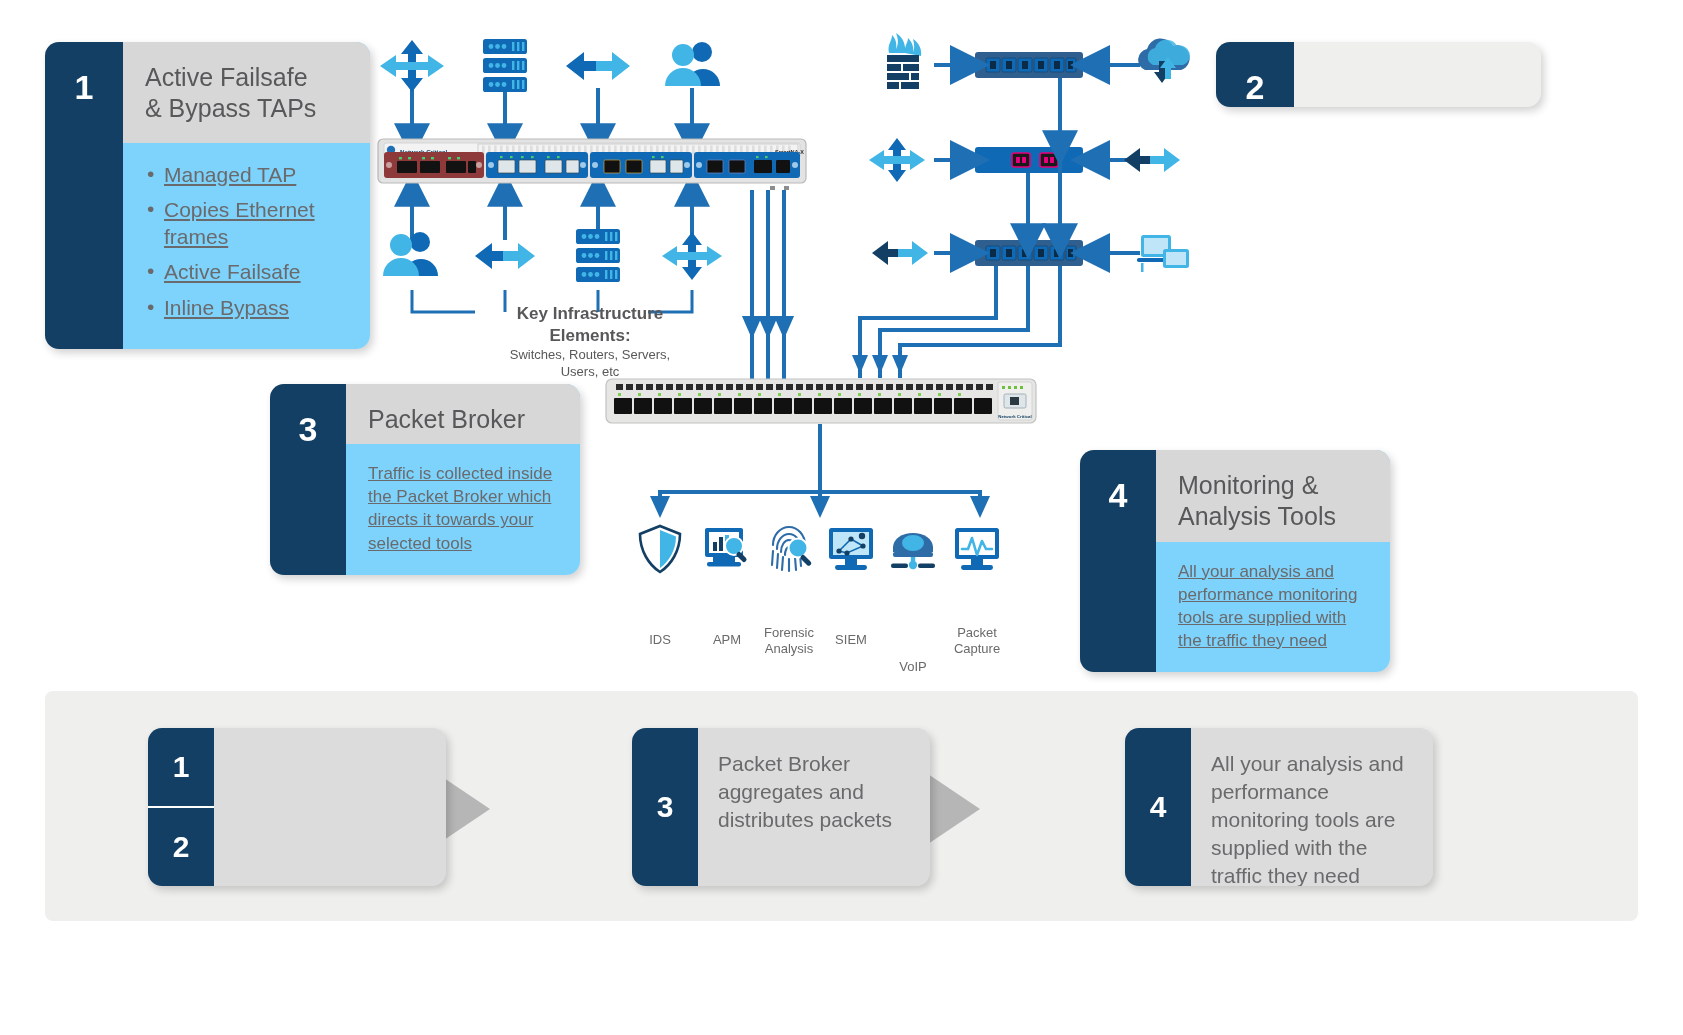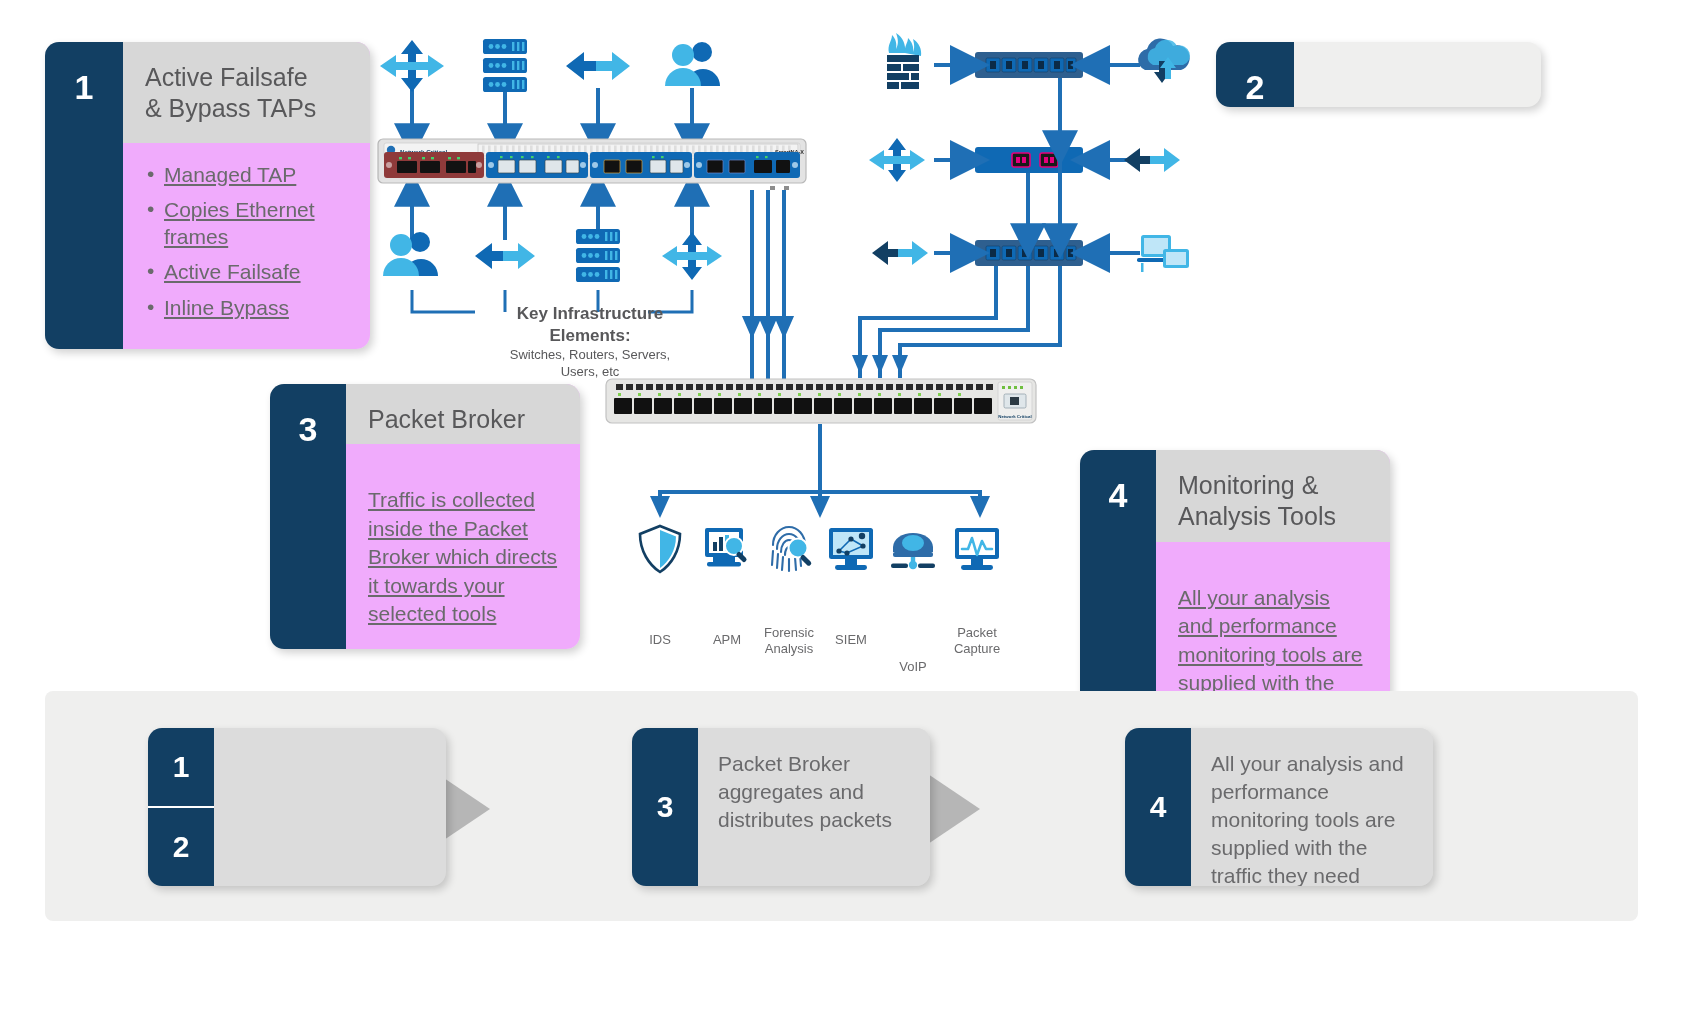--- a/index.html
+++ b/index.html
@@ -6,38 +6,38 @@
   body{width:1683px;height:1035px;position:relative;overflow:hidden;
        font-family:"Liberation Sans","DejaVu Sans",sans-serif;}
   .stage{position:absolute;left:0;top:0;width:1683px;height:1035px;}
 
   
   .card{position:absolute;display:flex;border-radius:14px;overflow:hidden;
         box-shadow:3px 4px 9px rgba(0,0,0,.18);background:#efefee;}
   .card .num{background:#123f63;color:#fff;display:flex;align-items:flex-start;
              justify-content:center;font-size:34px;font-weight:bold;padding-top:26px;
              flex:0 0 auto;}
-  .card .body{flex:1 1 auto;display:flex;flex-direction:column;background:#f0abfc;}
+  .card .body{flex:1 1 auto;display:flex;flex-direction:column;background:#7dd3fc;}
   .card .head{background:#d7d7d7;color:#58585a;font-size:25px;line-height:1.25;
               padding:20px 22px 18px 22px;font-weight:400;}
   .card .txt{color:#6a6a6c;font-size:21px;line-height:1.30;padding:18px 22px 20px 22px;text-decoration:underline;}
   .card ul{margin:0;padding:0;list-style:none;}
   .card li{position:relative;padding-left:19px;margin-bottom:8px;}
   .card li:before{content:"\2022";position:absolute;left:2px;top:-1px;color:#6a6a6c;}
 
   #card1{left:45px;top:42px;width:325px;}
   #card1 .num{width:78px;}
   #card2{left:1216px;top:42px;width:325px;}
   #card2 .num{width:78px;}
   #card3{left:270px;top:384px;width:310px;}
   #card3 .num{width:76px;}
   #card4{left:1080px;top:450px;width:310px;}
   #card4 .num{width:76px;}
   #card3 .head,#card4 .head{padding-bottom:9px;}
-  #card3 .txt,#card4 .txt{font-size:21px;line-height:1.36;margin-top:24px;}
+  #card3 .txt,#card4 .txt{font-size:17px;line-height:1.36;}
 
   
   #flowbar{position:absolute;left:45px;top:691px;width:1593px;height:230px;
            background:#efefee;border-radius:8px;}
   .chev{position:absolute;width:0;height:0;border-top:74px solid transparent;
         border-bottom:74px solid transparent;border-left:110px solid #b6b6b6;}
   .fcard{position:absolute;display:flex;border-radius:14px;overflow:hidden;
          box-shadow:3px 4px 9px rgba(0,0,0,.18);background:#dcdcdc;}
   .fcard .num{background:#123f63;color:#fff;width:66px;display:flex;
               align-items:center;justify-content:center;font-size:30px;font-weight:bold;}

